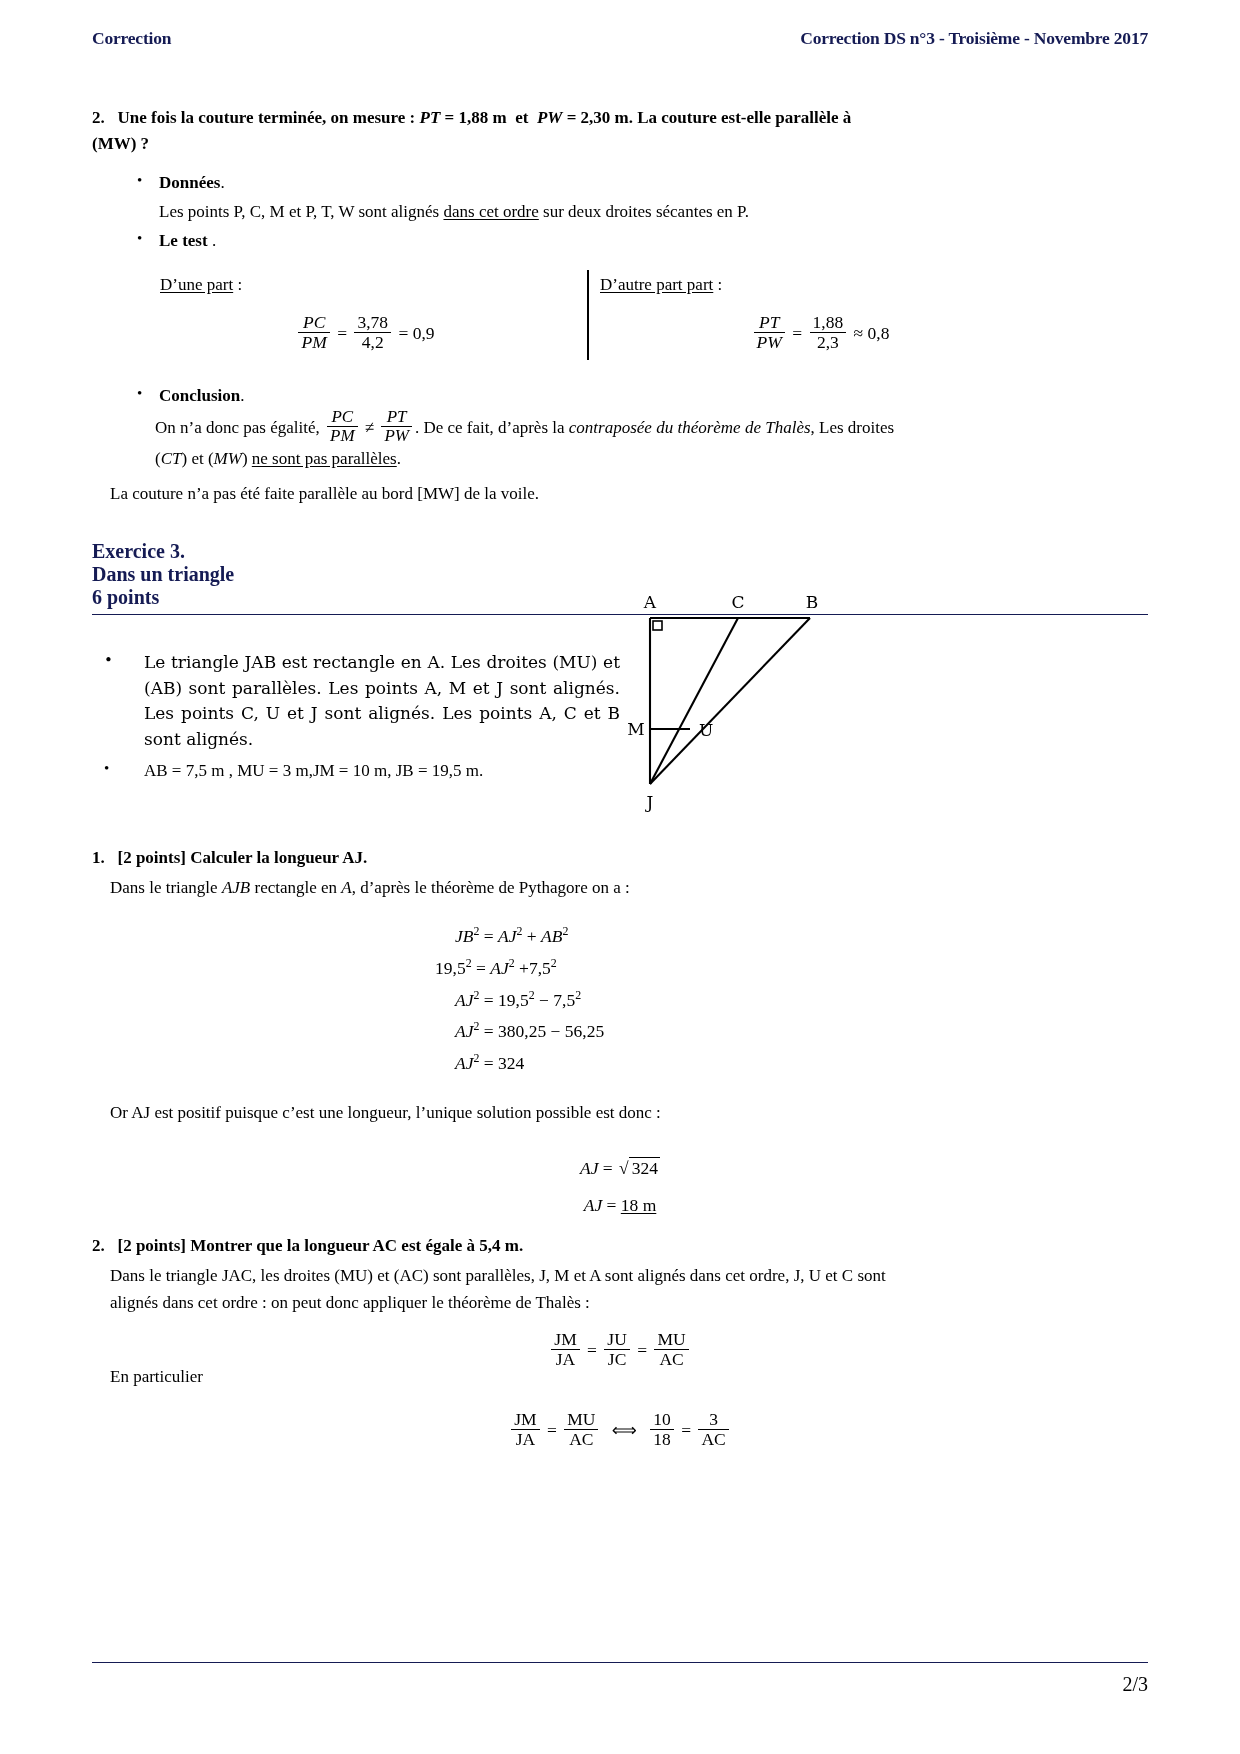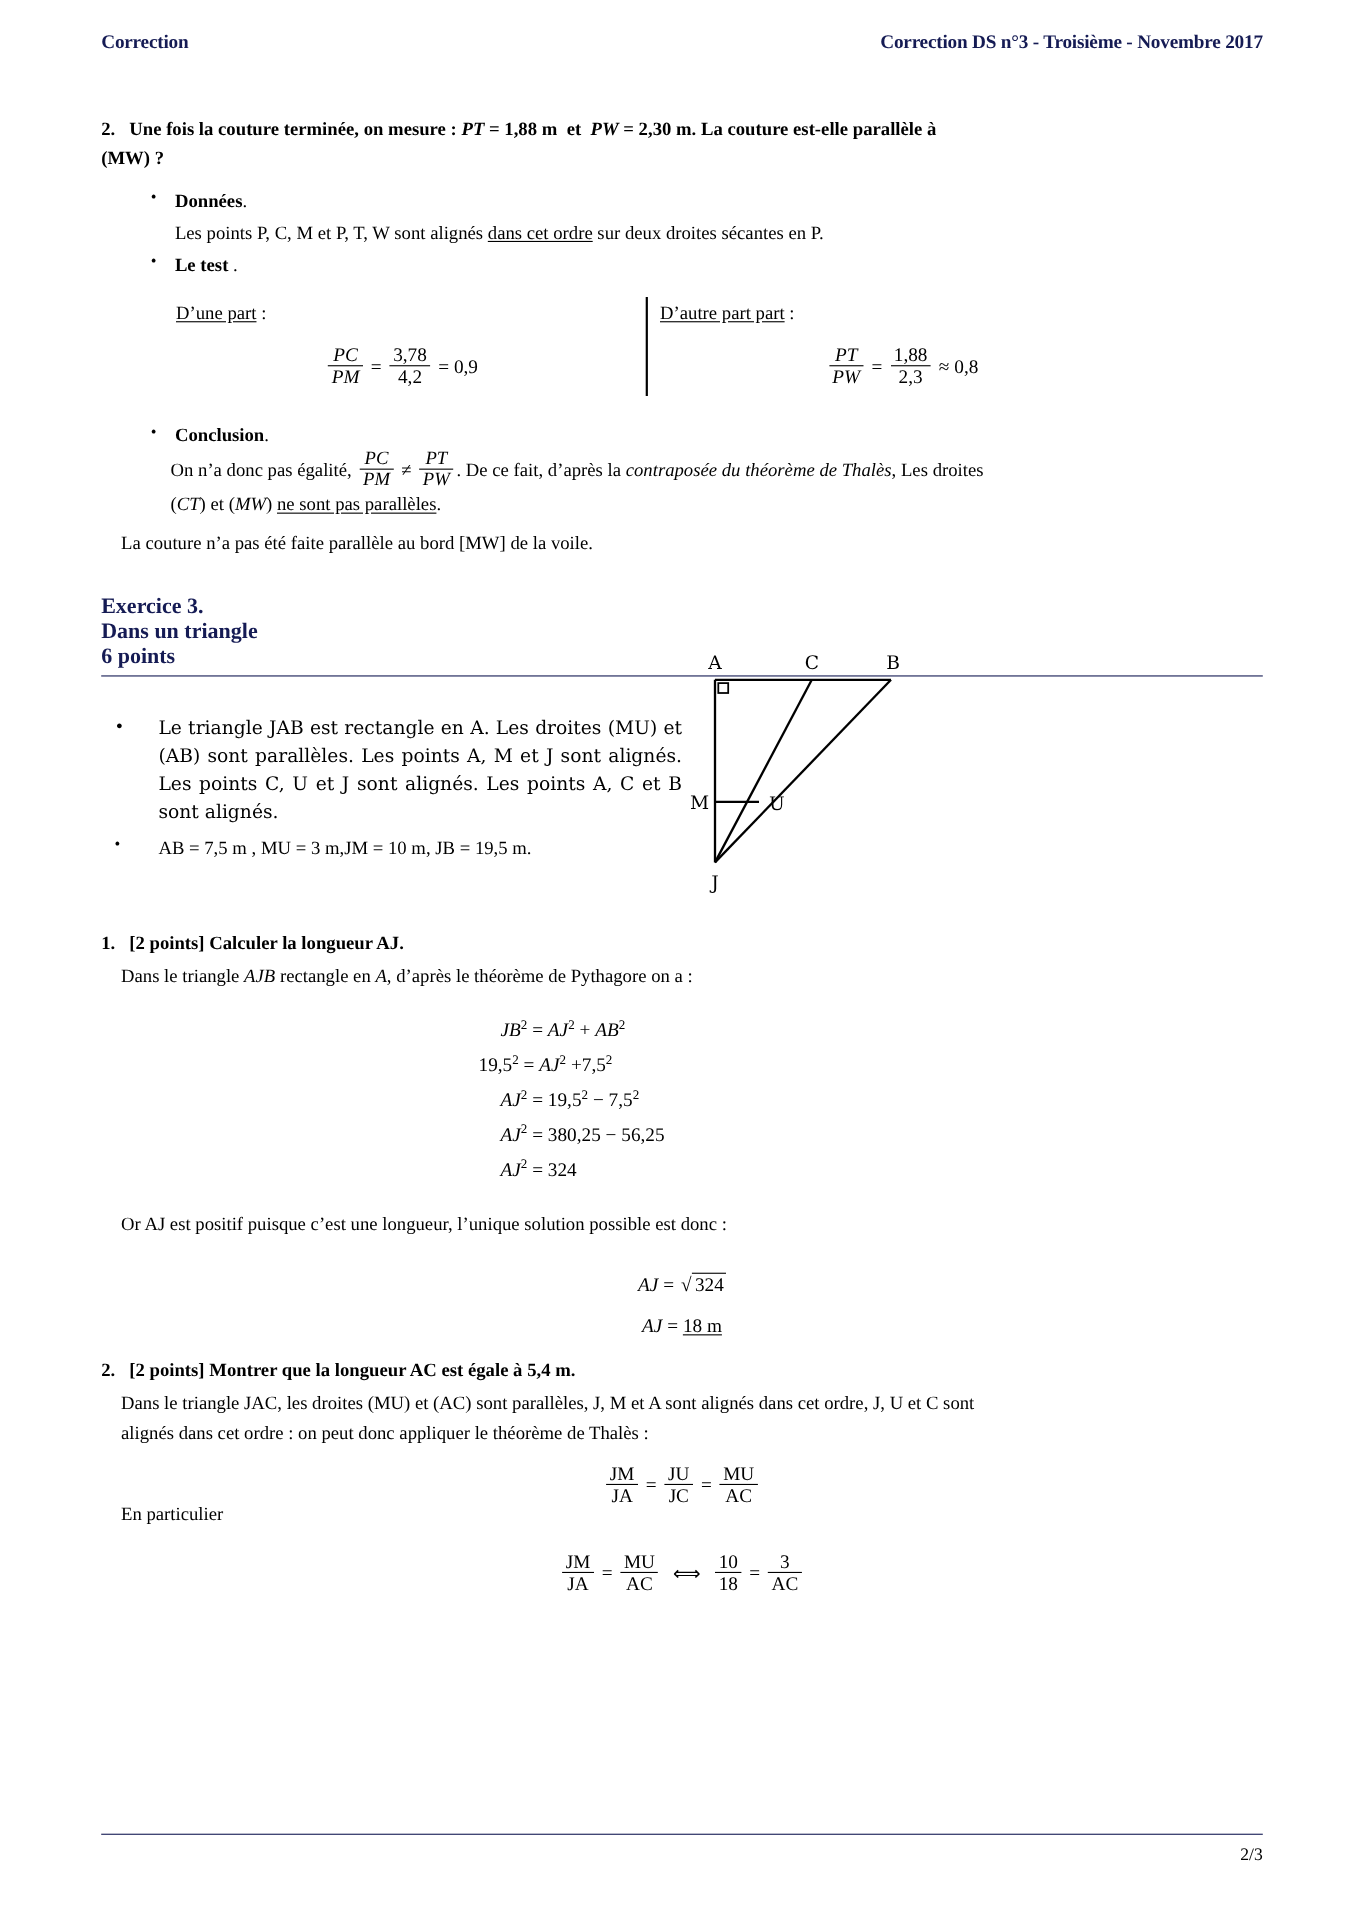--- a/index.html
+++ b/index.html
@@ -42,21 +42,21 @@
 
   
   .page-footer {
     position: absolute;
     left: 92px;
     right: 92px;
     bottom: 58px;
     border-top: 1.6px solid #151b54;
     padding-top: 10px;
     text-align: right;
-    font-size: 16px;
+    font-size: 20px;
     color: #000;
   }
 
   .qnum-block {
     position: absolute;
     font-weight: bold;
     font-size: 17px;
     line-height: 1.55;
   }
   .qnum-block .num { display: inline; }

